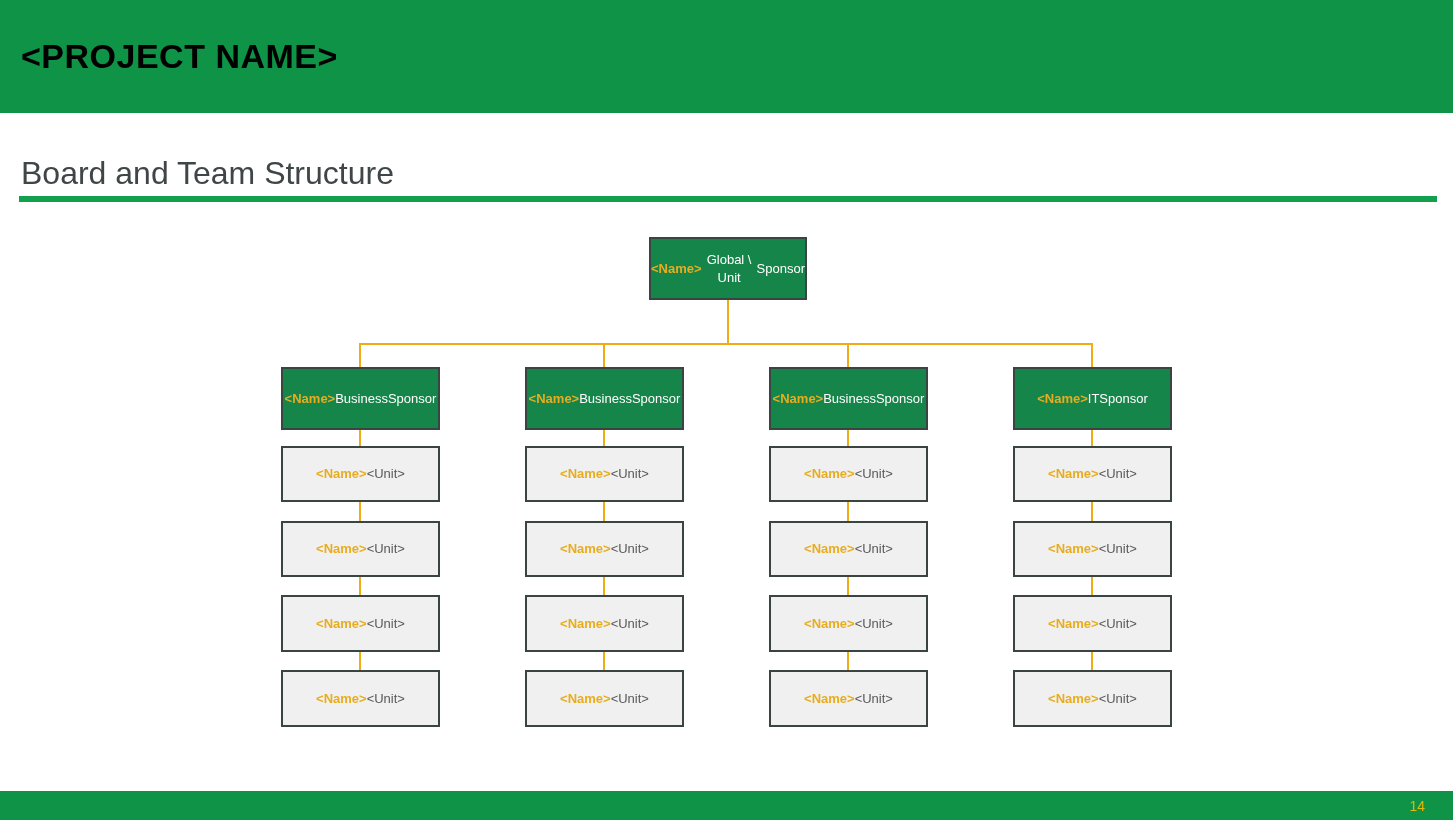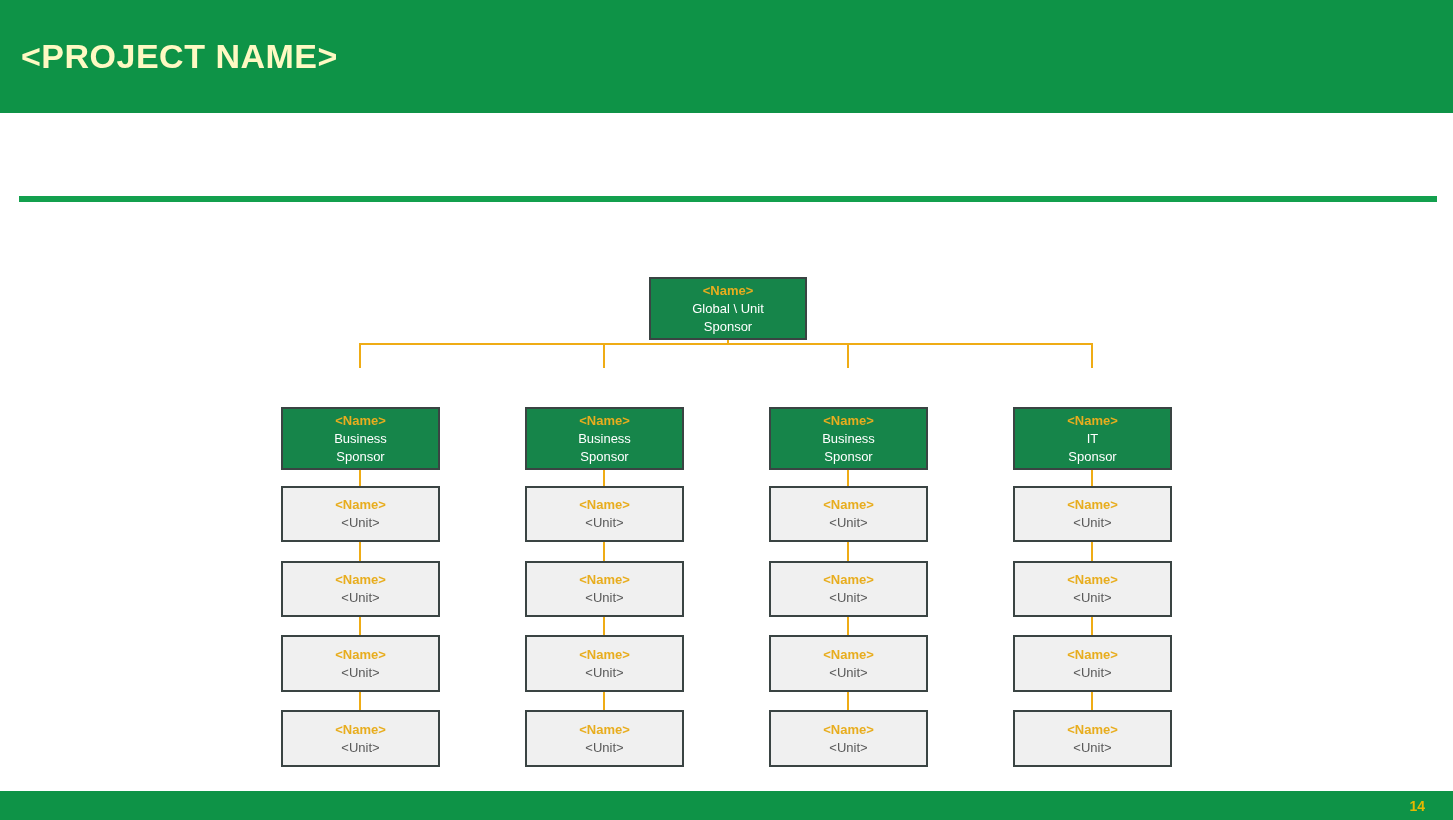--- a/index.html
+++ b/index.html
@@ -12,60 +12,61 @@
   }
   
   .header-bar{
     position:absolute;left:0;top:0;width:1453px;height:113px;
     background:#0E9347;
     display:flex;align-items:center;
   }
   .project-title{
     margin:0;padding-left:21px;
     font-size:34px;font-weight:bold;letter-spacing:.5px;
-    color:#fef9c3;
+    color:#000000;
   }
   
   .slide-title{
     position:absolute;left:21px;top:155px;margin:0;
     font-size:32px;font-weight:400;color:#3F4647;
   }
   .title-underline{
     position:absolute;left:19px;top:196px;width:1418px;height:6px;
     background:#13A04E;
   }
   
   .chart{position:absolute;left:0;top:0;width:1453px;height:820px;}
   .conn{position:absolute;background:#EFAC15;z-index:0;}
   .box{
     position:absolute;box-sizing:border-box;z-index:1;
     border:2px solid #3A4443;
-    display:flex;flex-direction:column;align-items:center;justify-content:center;
-    text-align:center;font-size:13px;line-height:18px;margin-top:40px;
+    display:flex;flex-direction:row;align-items:center;justify-content:center;
+    text-align:center;font-size:13px;line-height:18px;
   }
   .box.green{background:#16854A;color:#FFFFFF;}
   .box.gray{background:#F0F0F0;color:#595959;}
   .box .nm{font-weight:bold;color:#E8AD1E;}
   
   .footer-bar{
     position:absolute;left:0;top:791px;width:1453px;height:29px;
     background:#0E9347;
     display:flex;align-items:center;justify-content:flex-end;
   }
-  .page-number{color:#E6B800;font-size:14px;padding-right:28px;font-weight:bold;}
+  .page-number{color:#E6B800;font-size:14px;padding-right:28px;}
 </style>
 </head>
 <body>
 
 <div class="slide">
 
   <div class="header-bar">
     <h1 class="project-title">&lt;PROJECT NAME&gt;</h1>
   </div>
 
+  <h2 class="slide-title">Board and Team Structure</h2>
   <div class="title-underline"></div>
 
   <div class="chart">
 
     <div class="conn" style="left:727px;top:300px;width:2px;height:44px;"></div>
     <div class="conn" style="left:359px;top:343px;width:734px;height:2px;"></div>
     <div class="conn" style="left:359px;top:343px;width:2px;height:25px;"></div>
     <div class="conn" style="left:603px;top:343px;width:2px;height:25px;"></div>
     <div class="conn" style="left:847px;top:343px;width:2px;height:25px;"></div>
     <div class="conn" style="left:1091px;top:343px;width:2px;height:25px;"></div>

